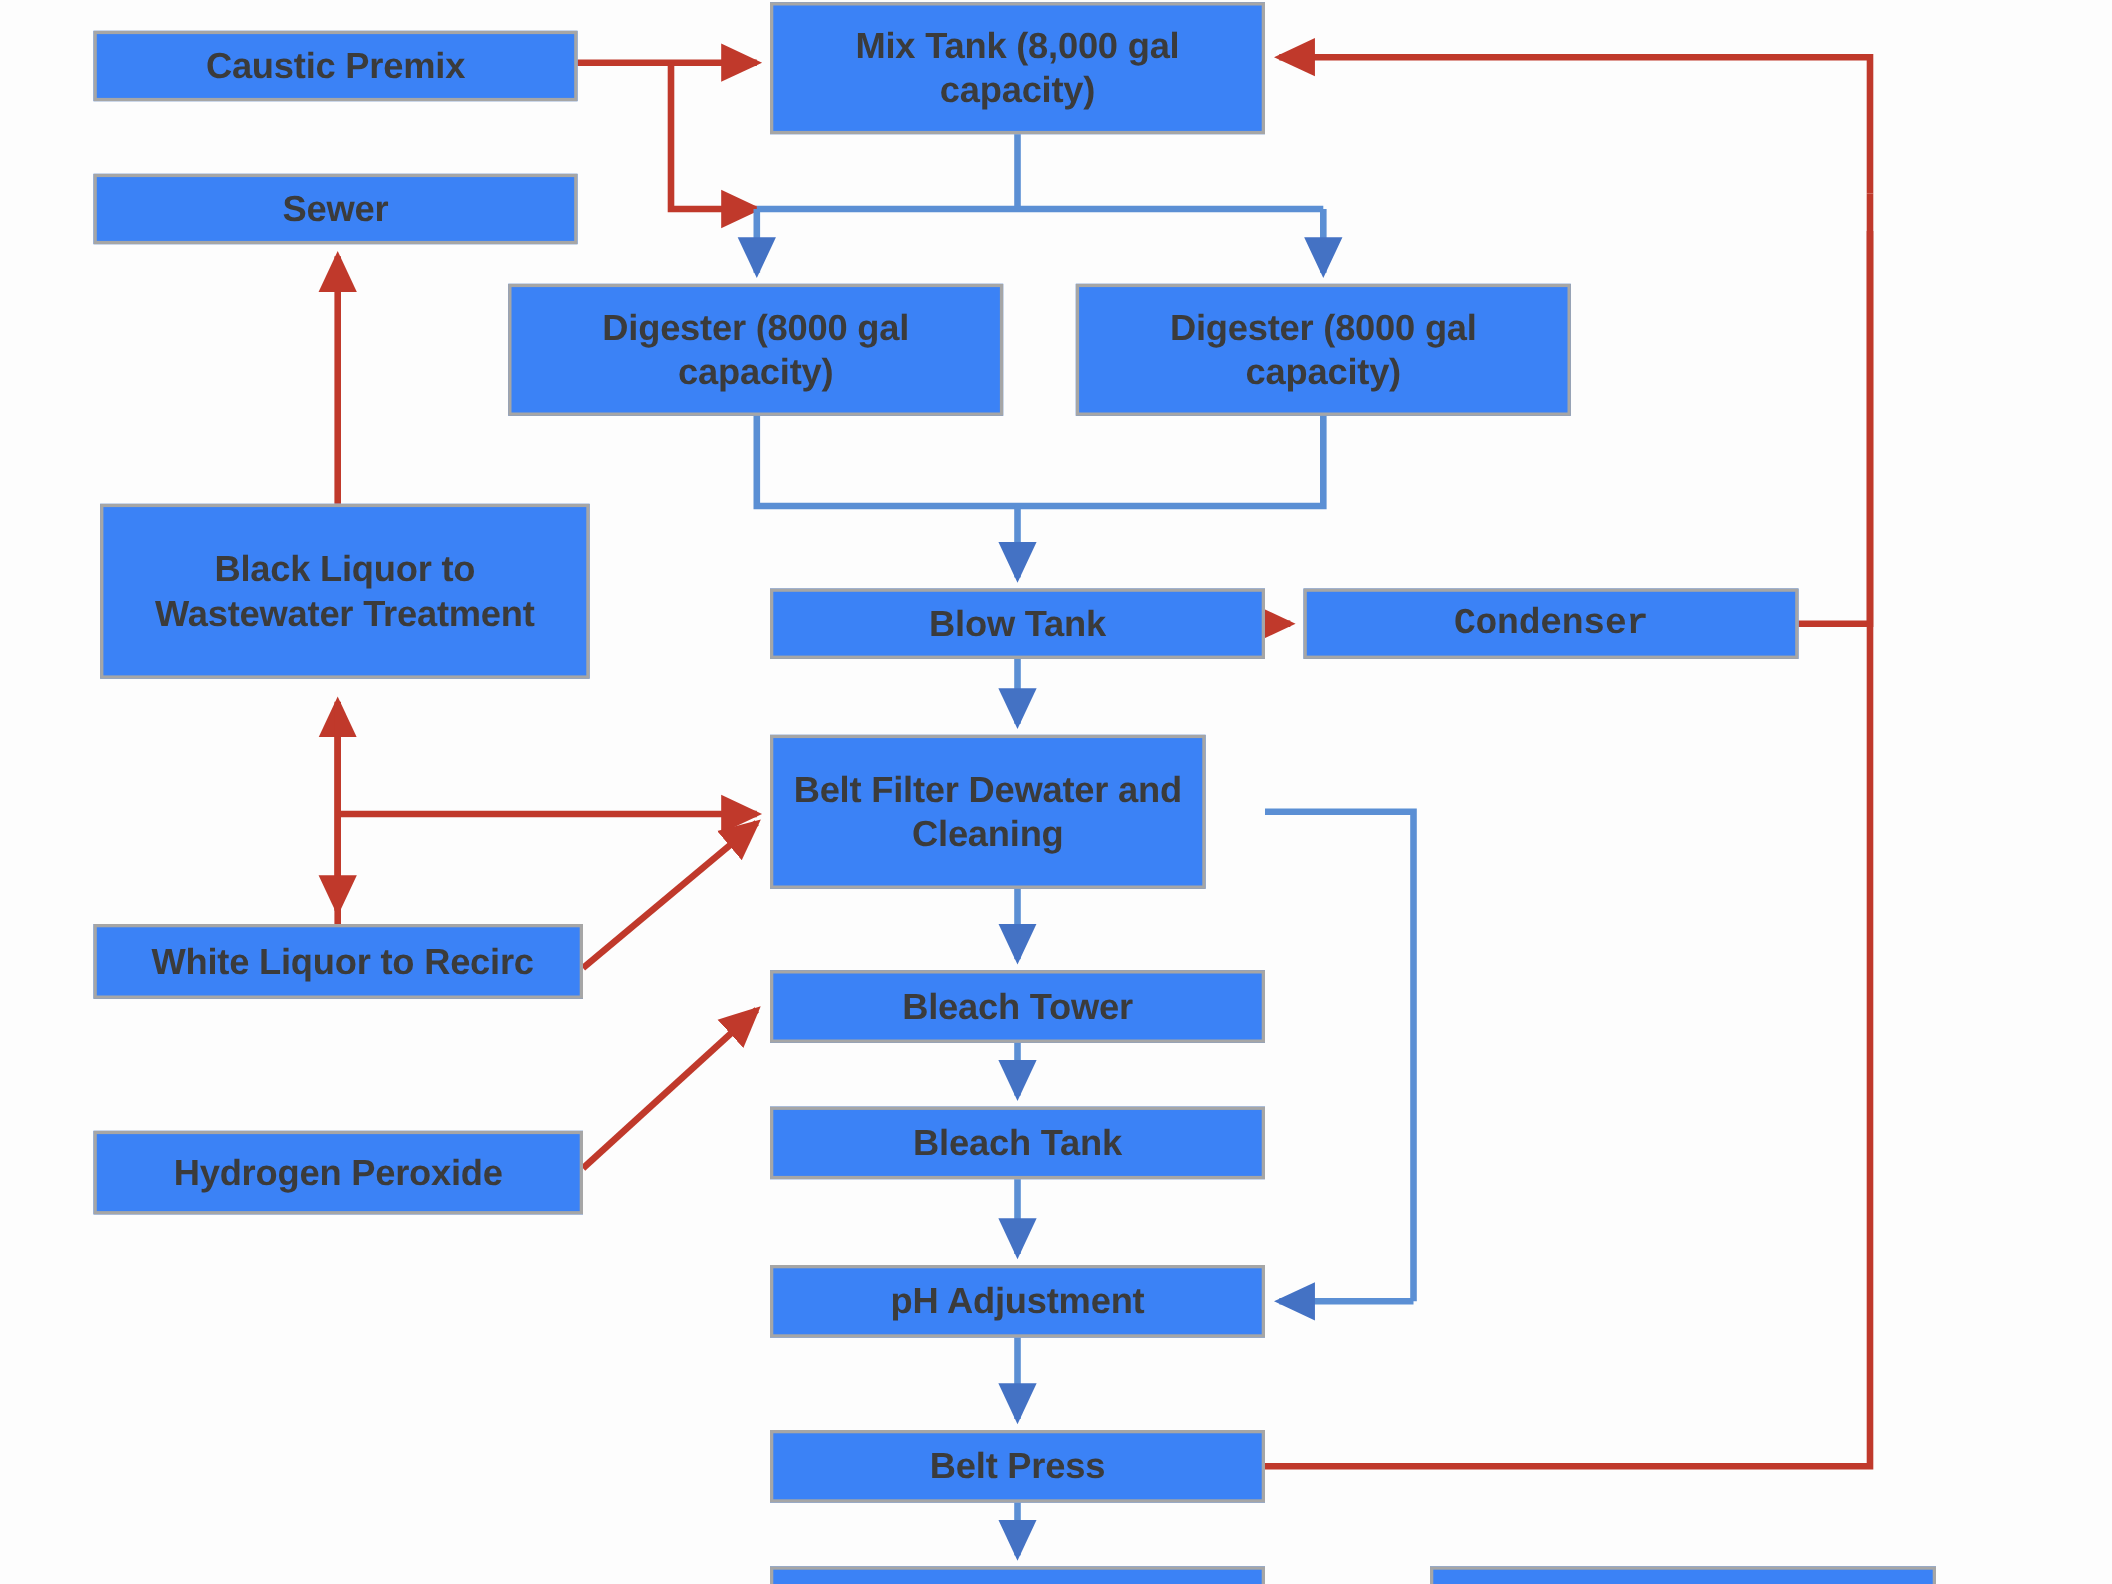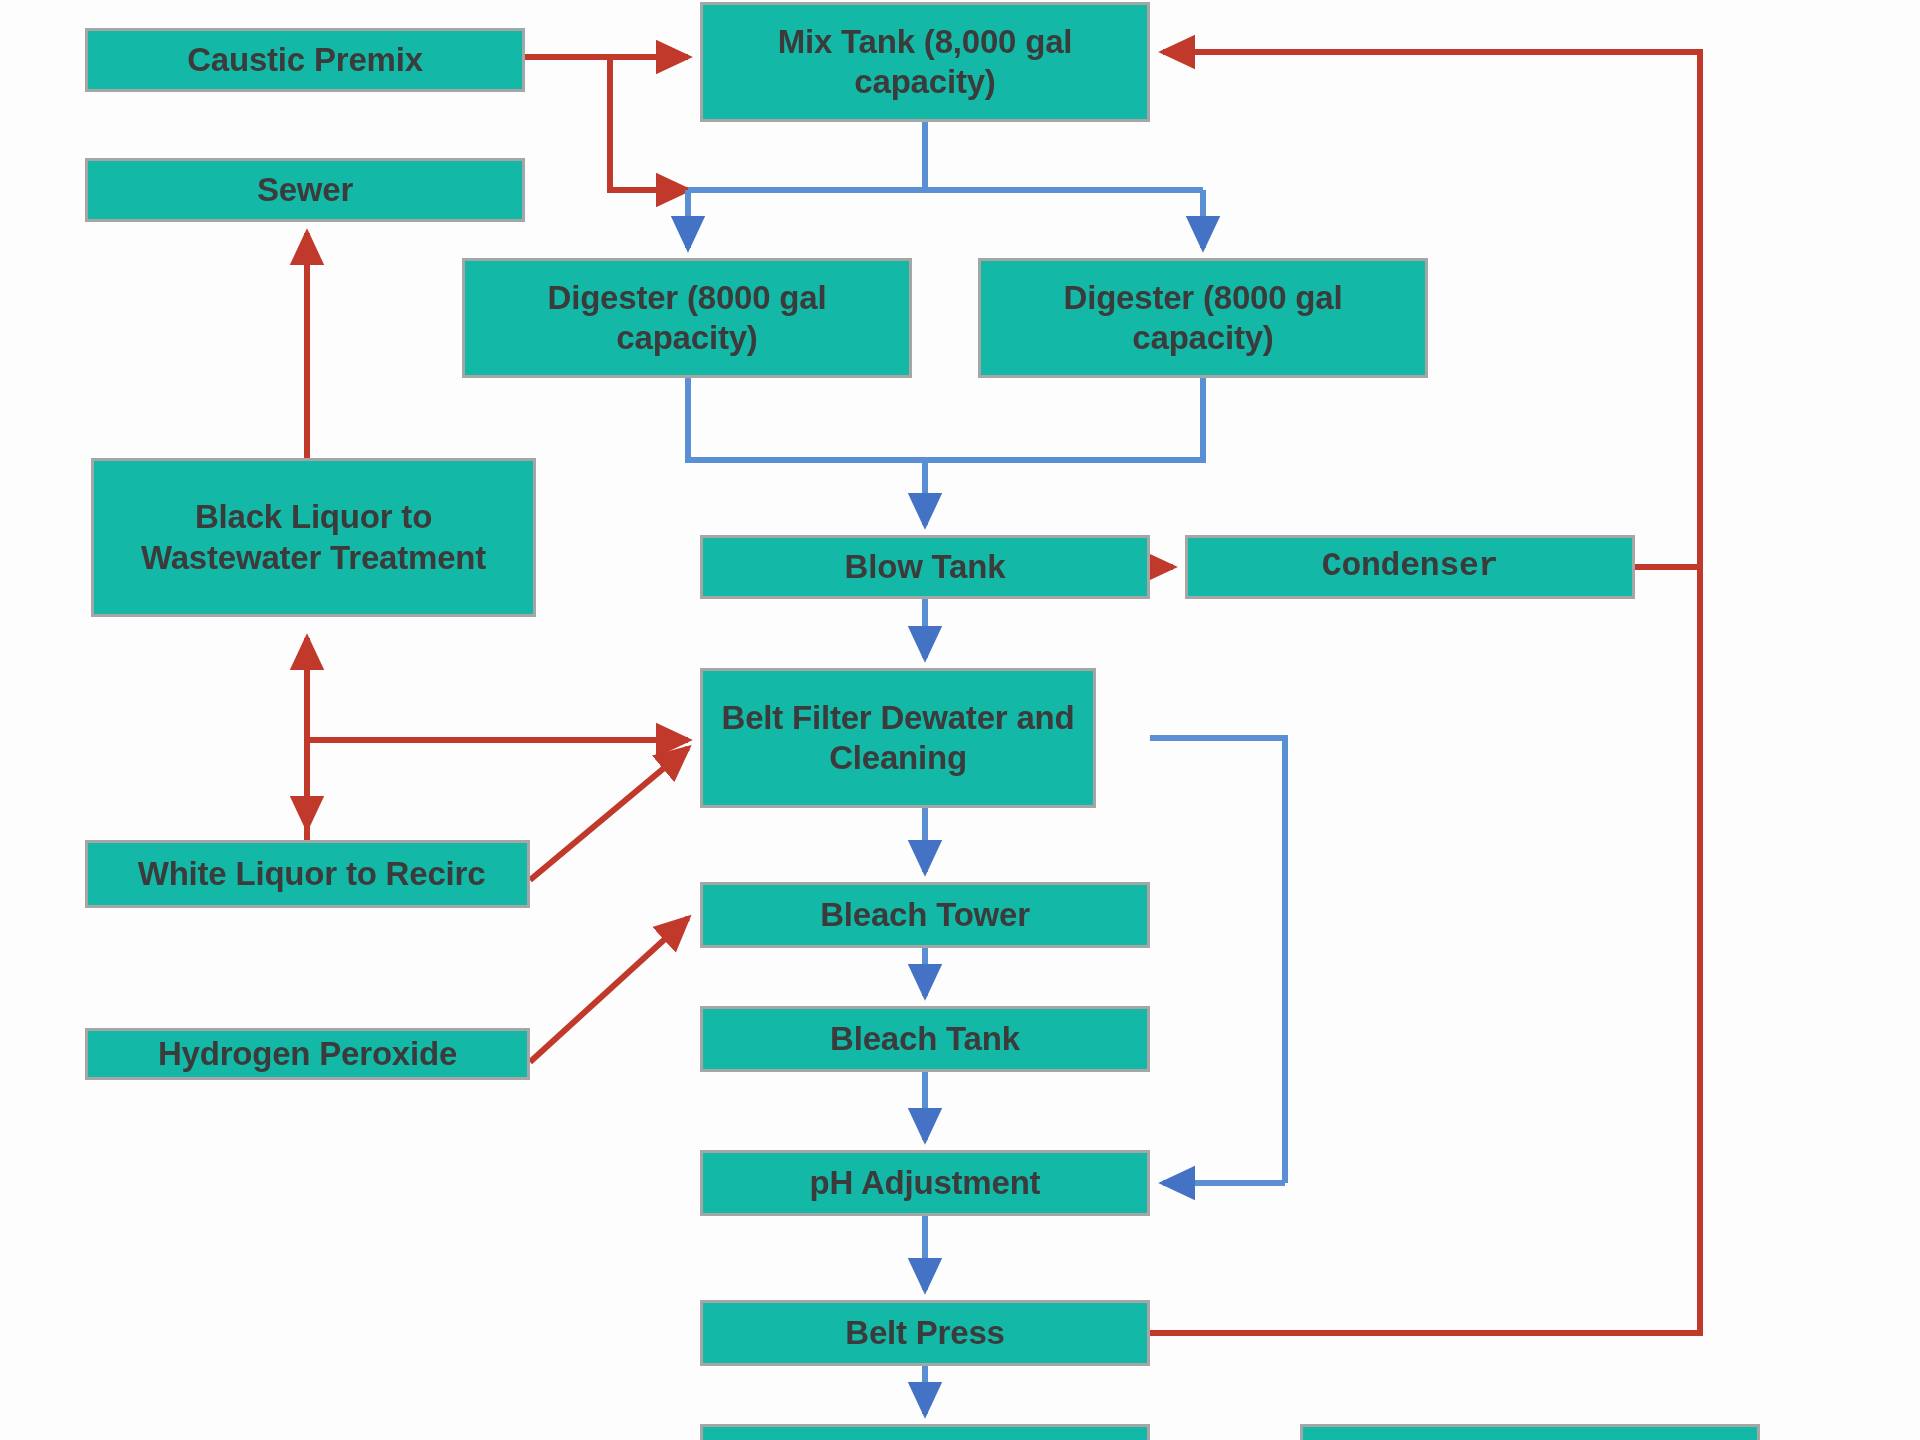--- a/index.html
+++ b/index.html
@@ -7,21 +7,21 @@
   #canvas{
     position:relative;
     width:1920px;
     height:1440px;
     background:#fdfdfd;
     overflow:hidden;
   }
   .node{
     position:absolute;
     box-sizing:border-box;
-    background:#14b8a6;
+    background:#3b82f6;
     border:3px solid #a6a6a6;
     display:flex;
     align-items:center;
     justify-content:center;
     text-align:center;
     color:#3b3b3b;
     font-size:33px;
     font-weight:600;
     line-height:1.22;
     letter-spacing:-0.2px;
@@ -136,21 +136,21 @@
   </div>
 
   <div class="node" style="left:700px;top:882px;width:450px;height:66px;">
     <span>Bleach Tower</span>
   </div>
 
   <div class="node" style="left:700px;top:1006px;width:450px;height:66px;">
     <span>Bleach Tank</span>
   </div>
 
-  <div class="node" style="left:85px;top:1028px;width:445px;height:52px;">
+  <div class="node" style="left:85px;top:1028px;width:445px;height:76px;">
     <span>Hydrogen Peroxide</span>
   </div>
 
   <div class="node" style="left:700px;top:1150px;width:450px;height:66px;">
     <span>pH Adjustment</span>
   </div>
 
   <div class="node" style="left:700px;top:1300px;width:450px;height:66px;">
     <span>Belt Press</span>
   </div>

